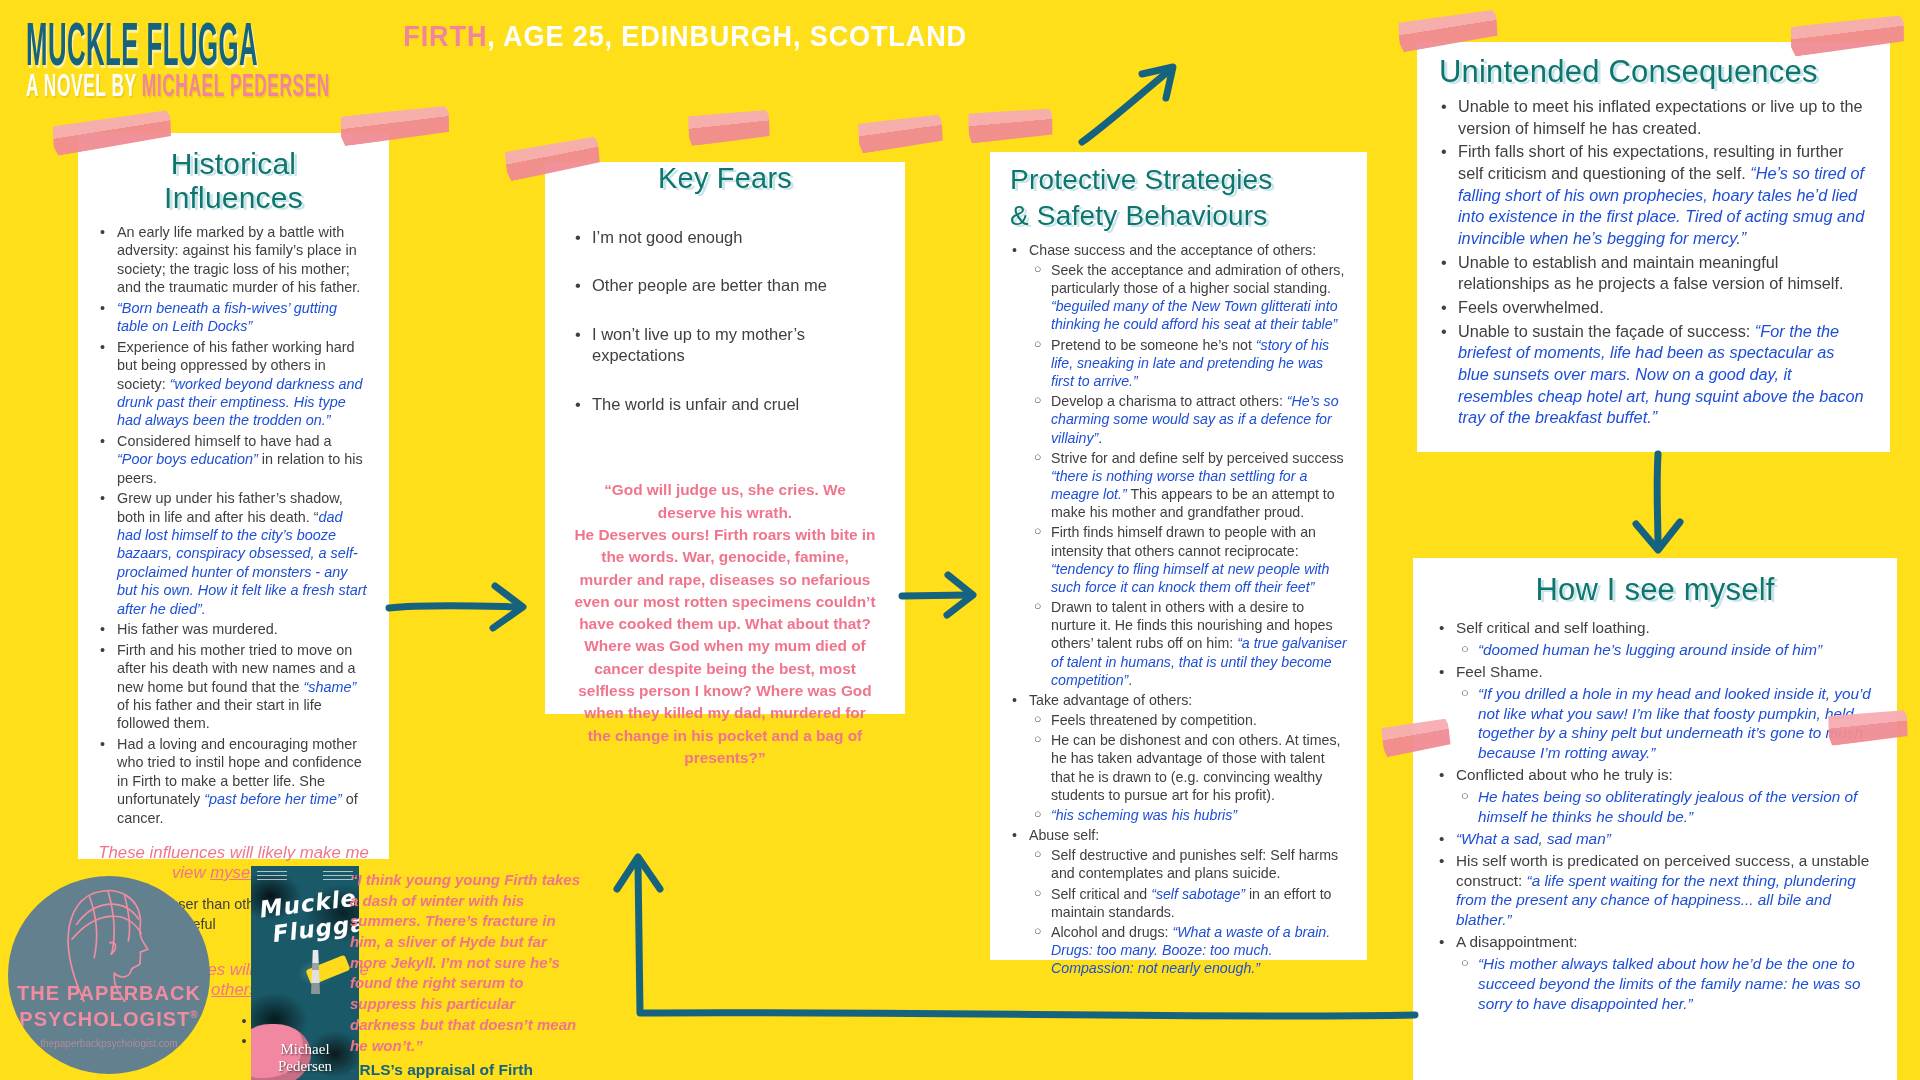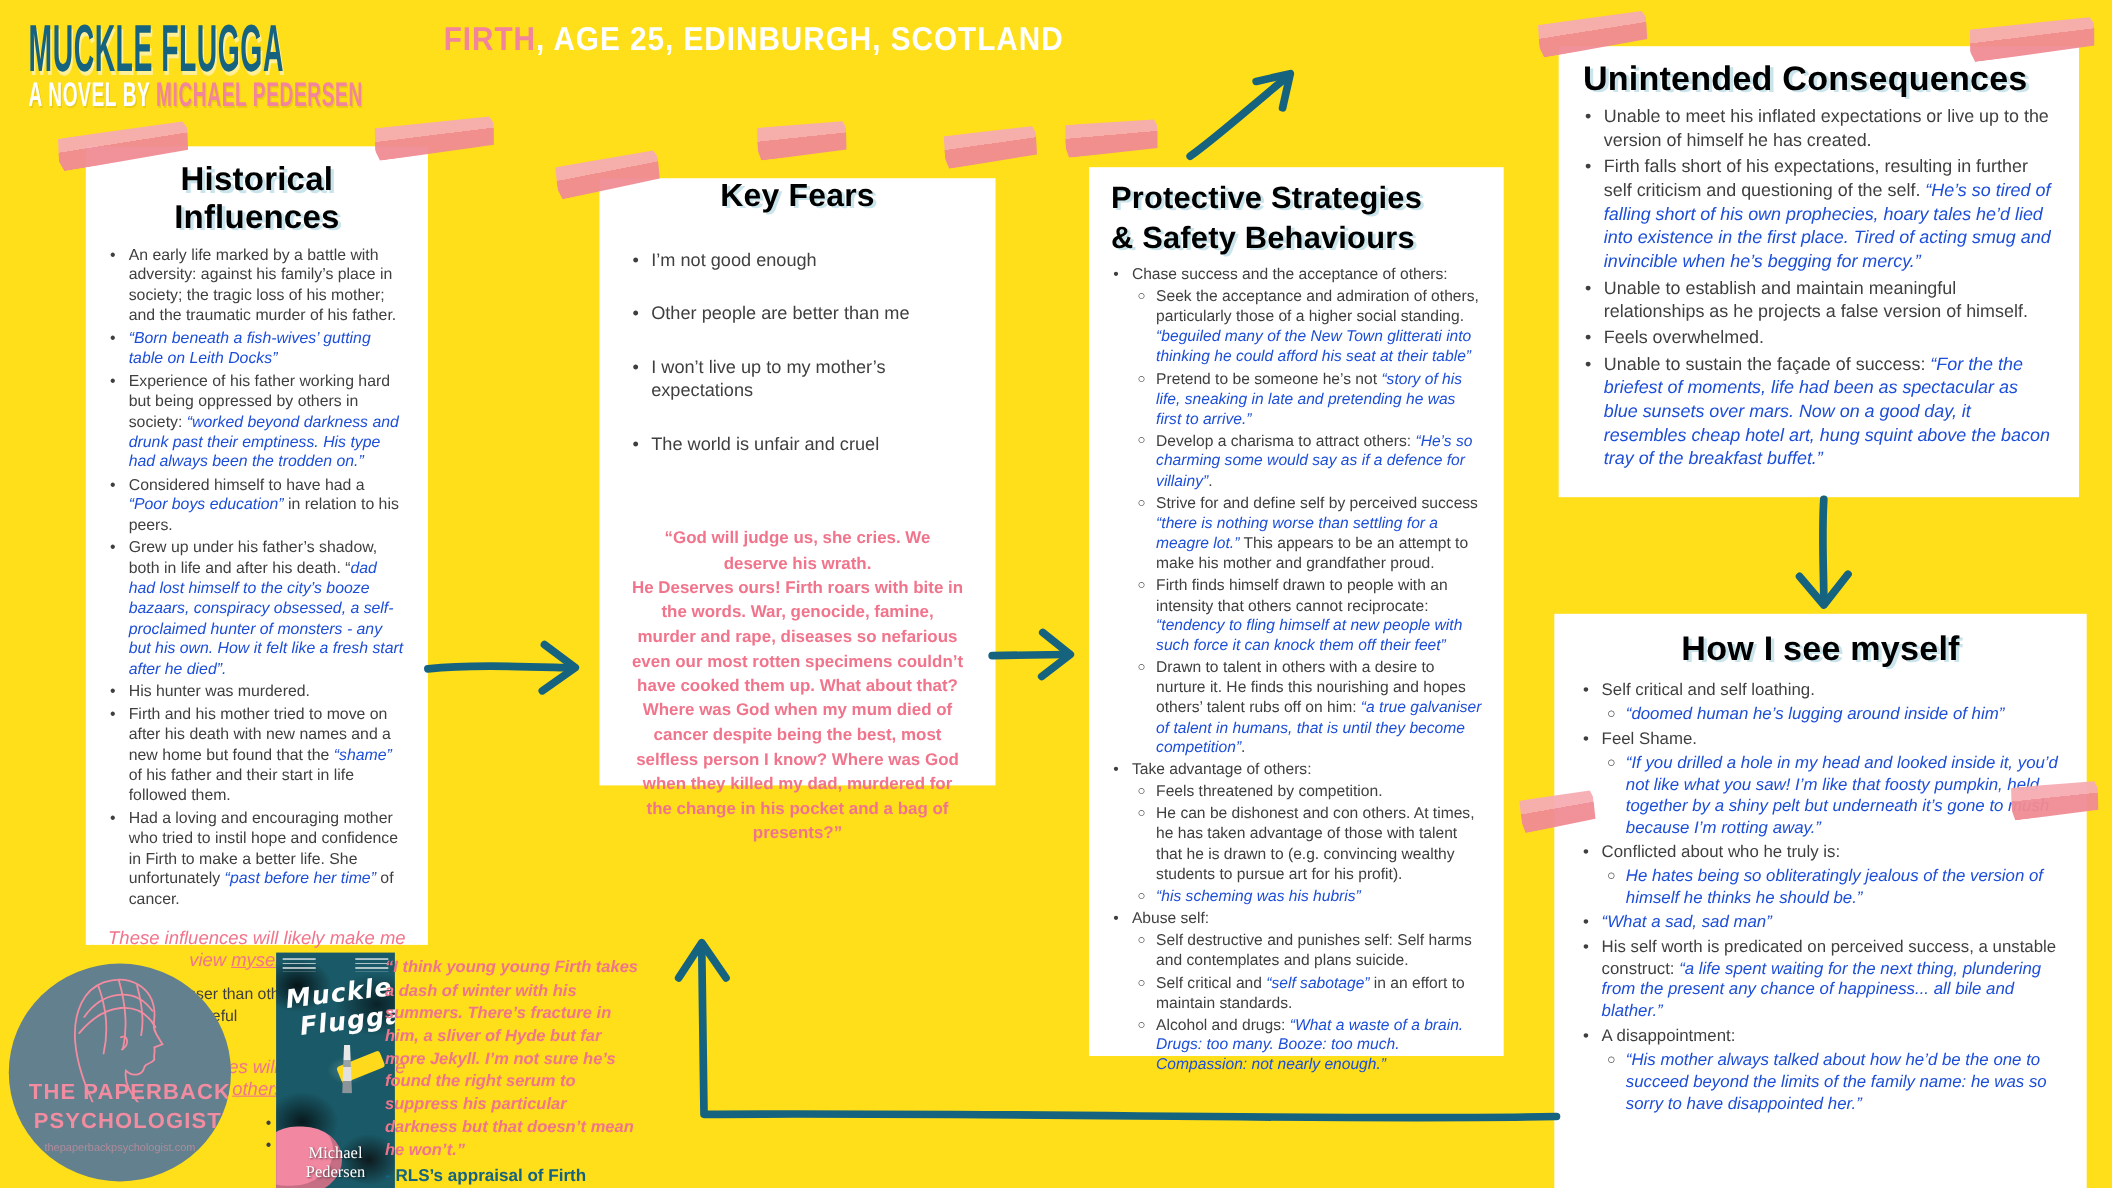--- a/index.html
+++ b/index.html
@@ -27,21 +27,21 @@
     text-shadow:3px 3px 0 rgba(242,132,155,.30);
   }
   .portrait-sub{
     display:inline-block;margin-top:11px;font-size:30px;font-weight:bold;color:#fff;
     letter-spacing:1px;transform:scale(.9,1);transform-origin:center top;white-space:nowrap;line-height:1;
   }
   .portrait-sub .pink{color:#F2849B;}
   
   .card{position:absolute;background:#ffffff;box-sizing:border-box;}
   .card h2{
-    margin:0 0 8px 0;color:#000000;font-weight:bold;text-align:center;
+    margin:0 0 8px 0;color:#0f766e;font-weight:normal;text-align:center;
     text-shadow:3px 2px 0 rgba(137,195,212,.45);letter-spacing:.2px;
   }
   #card-historical{left:78px;top:133px;width:311px;height:726px;padding:14px 20px 10px;}
   #card-historical h2{font-size:30px;}
   #card-historical .b{font-size:14.4px;line-height:1.28;}
   #card-fears{left:545px;top:162px;width:360px;height:552px;padding:0 28px;}
   #card-fears h2{font-size:29px;margin-bottom:32px;}
   #card-fears .b{font-size:16.5px;line-height:1.3;margin-bottom:27px;}
   #card-strategies{left:990px;top:152px;width:377px;height:808px;padding:10px 18px 14px 20px;}
   #card-strategies h2{font-size:28px;text-align:left;line-height:1.3;margin-bottom:6px;}
@@ -79,21 +79,21 @@
   }
   
   .arrow{position:absolute;z-index:20;}
   .arrow path{stroke:#16637F;stroke-width:7;fill:none;stroke-linecap:round;stroke-linejoin:round;}
   
   #logo-circle{
     position:absolute;left:8px;top:876px;width:202px;height:198px;border-radius:50%;
     background:#62808E;overflow:hidden;
   }
   #logo-circle svg{position:absolute;left:40px;top:6px;}
-  .logo-text{position:absolute;left:0;top:104px;width:100%;text-align:right;color:#F28CA0;
+  .logo-text{position:absolute;left:0;top:104px;width:100%;text-align:center;color:#F28CA0;
     font-weight:bold;font-size:20px;letter-spacing:1px;line-height:1.3;}
   .logo-text sup{font-size:10px;}
   .logo-url{position:absolute;left:0;top:162px;width:100%;text-align:center;
     color:rgba(242,150,166,.55);font-size:10px;}
   #book-cover{
     position:absolute;left:251px;top:866px;width:108px;height:214px;overflow:hidden;
     background:
       radial-gradient(45px 35px at 18% 14%,rgba(0,0,0,.78),transparent 70%),
       radial-gradient(55px 42px at 85% 22%,rgba(0,0,0,.62),transparent 70%),
       radial-gradient(48px 40px at 22% 72%,rgba(0,0,0,.72),transparent 70%),
@@ -153,21 +153,21 @@
       <div class="b l1">
         <span class="mk">•</span>
         <span class="tx"><span>Considered himself to have had a </span><span class="sb">“Poor boys education”</span><span> in relation to his peers.</span></span>
       </div>
       <div class="b l1">
         <span class="mk">•</span>
         <span class="tx"><span>Grew up under his father’s shadow, both in life and after his death. “</span><span class="sb">dad had lost himself to the city’s booze bazaars, conspiracy obsessed, a self-proclaimed hunter of monsters - any but his own. How it felt like a fresh start after he died”.</span></span>
       </div>
       <div class="b l1">
         <span class="mk">•</span>
-        <span class="tx"><span>His hunter was murdered.</span></span>
+        <span class="tx"><span>His father was murdered.</span></span>
       </div>
       <div class="b l1">
         <span class="mk">•</span>
         <span class="tx"><span>Firth and his mother tried to move on after his death with new names and a new home but found that the </span><span class="sb">“shame”</span><span> of his father and their start in life followed them.</span></span>
       </div>
       <div class="b l1">
         <span class="mk">•</span>
         <span class="tx"><span>Had a loving and encouraging mother who tried to instil hope and confidence in Firth to make a better life. She unfortunately </span><span class="sb">“past before her time”</span><span> of cancer.</span></span>
       </div>
     </div>

